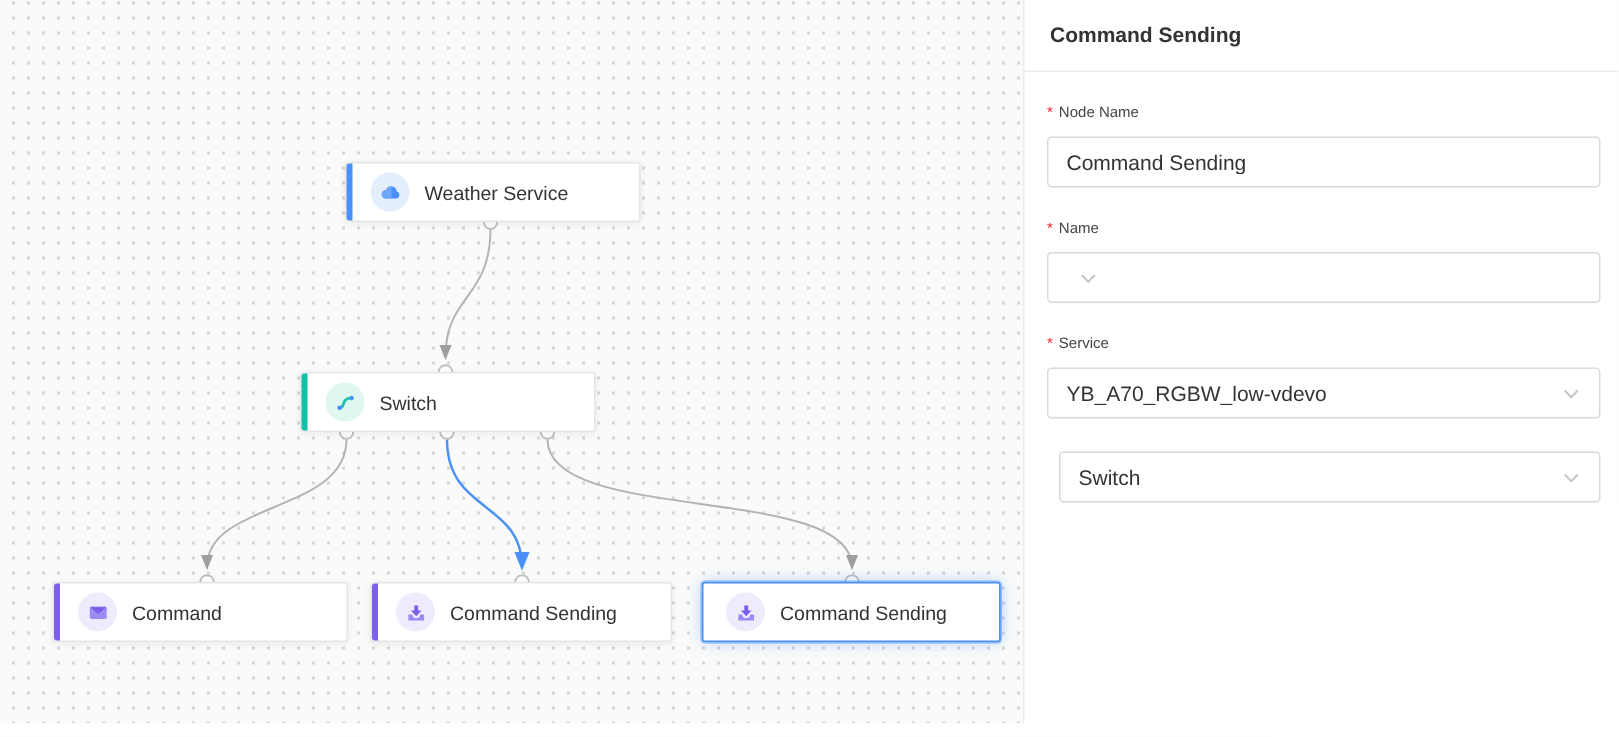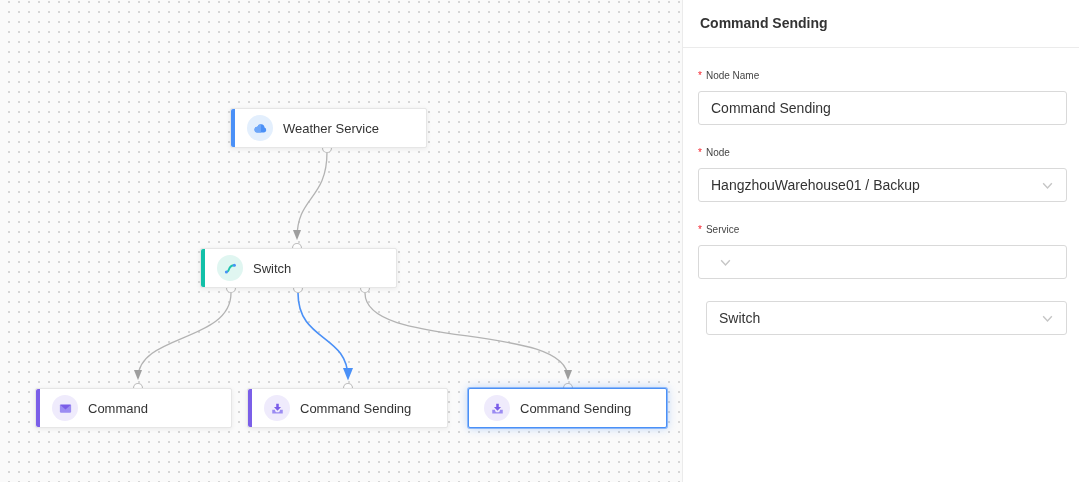--- a/index.html
+++ b/index.html
@@ -151,37 +151,37 @@
 
       <div class="field">
         <div class="field-label">
           <span class="req">*</span><span>Node Name</span>
         </div>
         <input class="control" type="text" value="Command Sending" style="">
       </div>
 
       <div class="field">
         <div class="field-label">
-          <span class="req">*</span><span>Node</span>
+          <span class="req">*</span><span>Name</span>
         </div>
         <div class="control select">
-          <span class="val">HangzhouWarehouse01 / Backup</span>
           <span class="chevron">
             <svg width="13" height="13" viewBox="0 0 12 12">
                 <polyline points="2,4 6,8.2 10,4" fill="none" stroke="#c6c6c6" stroke-width="1.3"></polyline>
               </svg>
           </span>
         </div>
       </div>
 
       <div class="field">
         <div class="field-label">
           <span class="req">*</span><span>Service</span>
         </div>
         <div class="control select">
+          <span class="val">YB_A70_RGBW_low-vdevo</span>
           <span class="chevron">
             <svg width="13" height="13" viewBox="0 0 12 12">
                 <polyline points="2,4 6,8.2 10,4" fill="none" stroke="#c6c6c6" stroke-width="1.3"></polyline>
               </svg>
           </span>
         </div>
       </div>
 
       <div class="field">
         <div class="dp-row">

